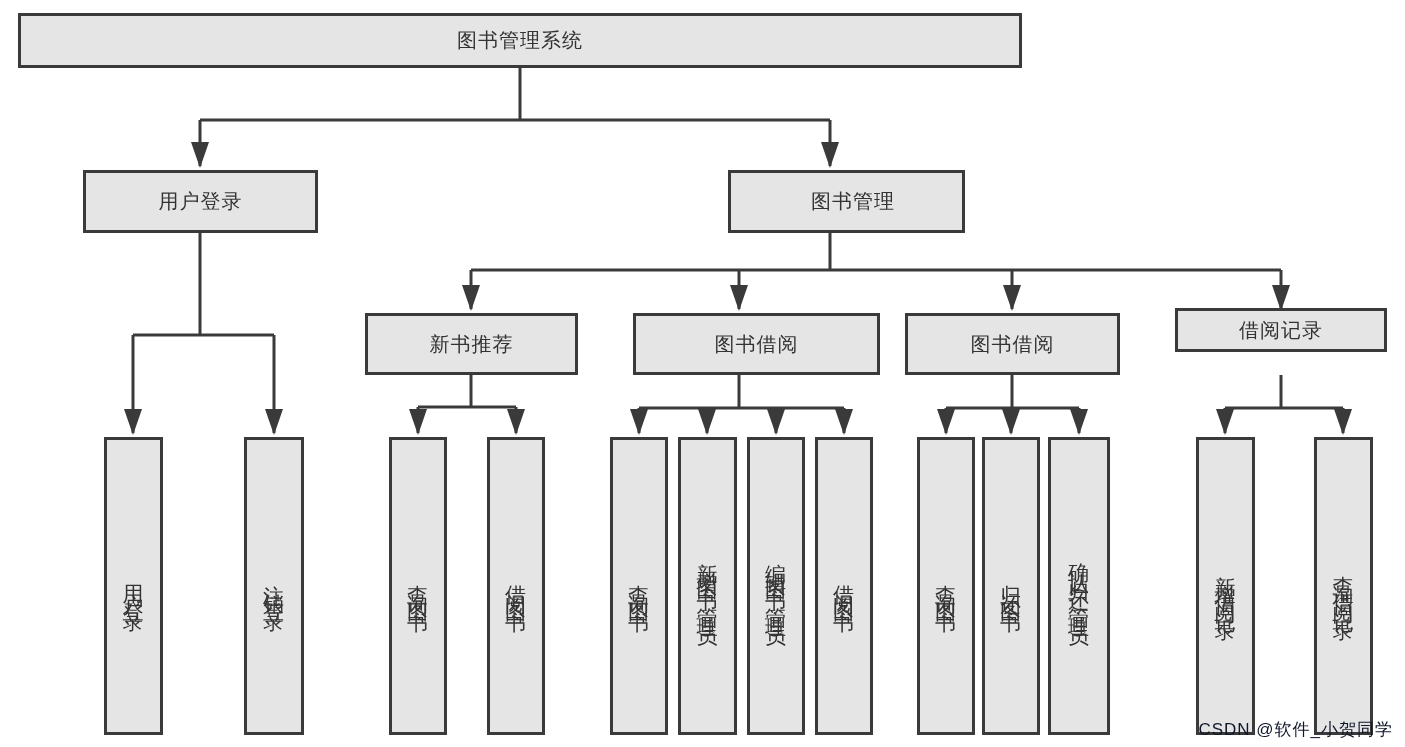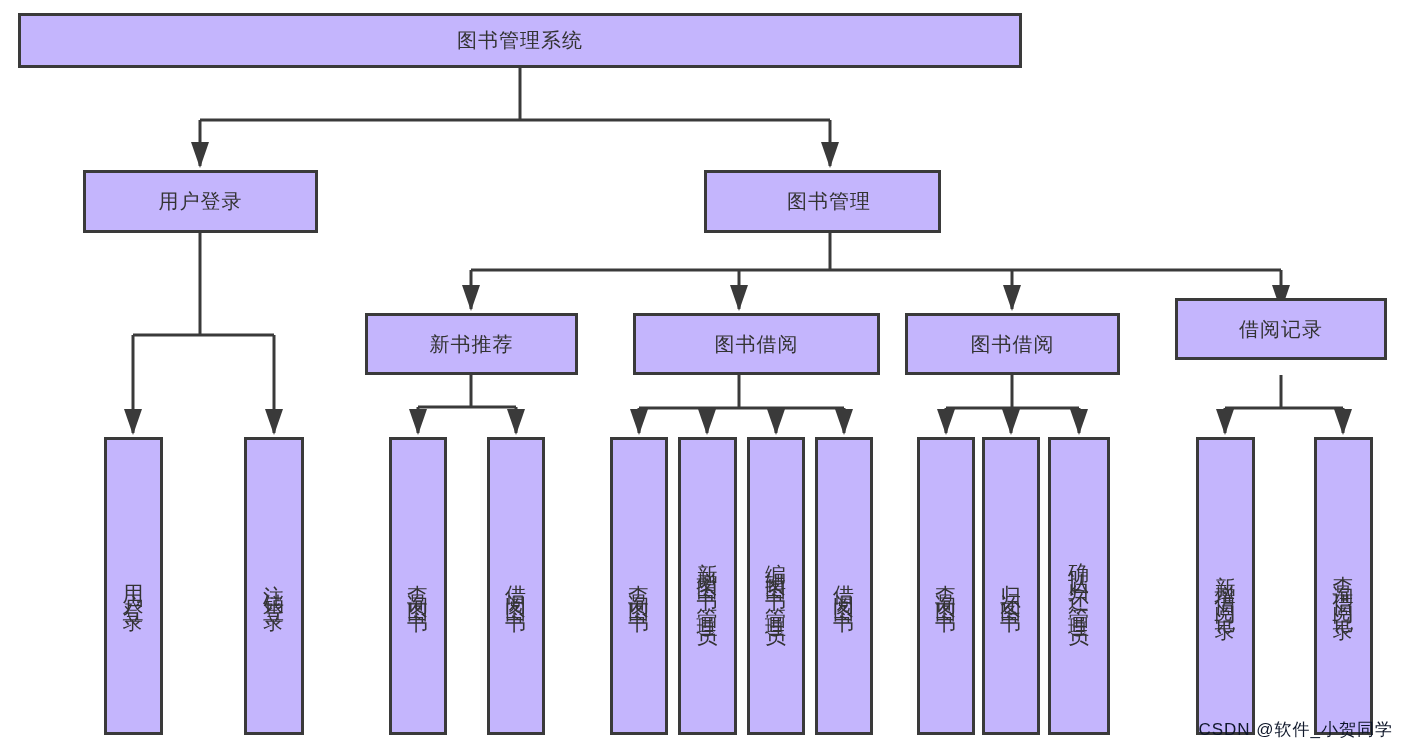--- a/index.html
+++ b/index.html
@@ -20,21 +20,21 @@
     left: 0;
     top: 0;
     width: 1405px;
     height: 747px;
     pointer-events: none;
   }
   .node {
     position: absolute;
     box-sizing: border-box;
     border: 3px solid #3a3a3a;
-    background: #c4b5fd;
+    background: #e5e5e5;
     display: flex;
     align-items: center;
     justify-content: center;
     color: #333333;
     z-index: 2;
   }
   .h-label {
     font-size: 20px;
     letter-spacing: 1px;
     white-space: nowrap;
@@ -45,25 +45,25 @@
     text-orientation: mixed;
     font-size: 21px;
     letter-spacing: 9px;
     line-height: 1.1;
     color: #333333;
     white-space: nowrap;
   }
   
   .n-root  { left: 18px;   top: 13px;  width: 1004px; height: 55px; }
   .n-l2a   { left: 83px;   top: 170px; width: 235px;  height: 63px; }
-  .n-l2b   { left: 704px;  top: 170px; width: 237px;  height: 63px; padding-left: 13px; }
+  .n-l2b   { left: 728px;  top: 170px; width: 237px;  height: 63px; padding-left: 13px; }
   .n-l3a   { left: 365px;  top: 313px; width: 213px;  height: 62px; }
   .n-l3b   { left: 633px;  top: 313px; width: 247px;  height: 62px; }
   .n-l3c   { left: 905px;  top: 313px; width: 215px;  height: 62px; }
-  .n-l3d   { left: 1175px; top: 298px; width: 212px;  height: 62px; }
+  .n-l3d   { left: 1175px; top: 308px; width: 212px;  height: 44px; }
   .leaf    { top: 437px; height: 298px; }
   .n-a1 { left: 104px;  width: 59px; }
   .n-a2 { left: 244px;  width: 60px; }
   .n-b1 { left: 389px;  width: 58px; }
   .n-b2 { left: 487px;  width: 58px; }
   .n-c1 { left: 610px;  width: 58px; }
   .n-c2 { left: 678px;  width: 59px; }
   .n-c3 { left: 747px;  width: 58px; }
   .n-c4 { left: 815px;  width: 58px; }
   .n-d1 { left: 917px;  width: 58px; }

